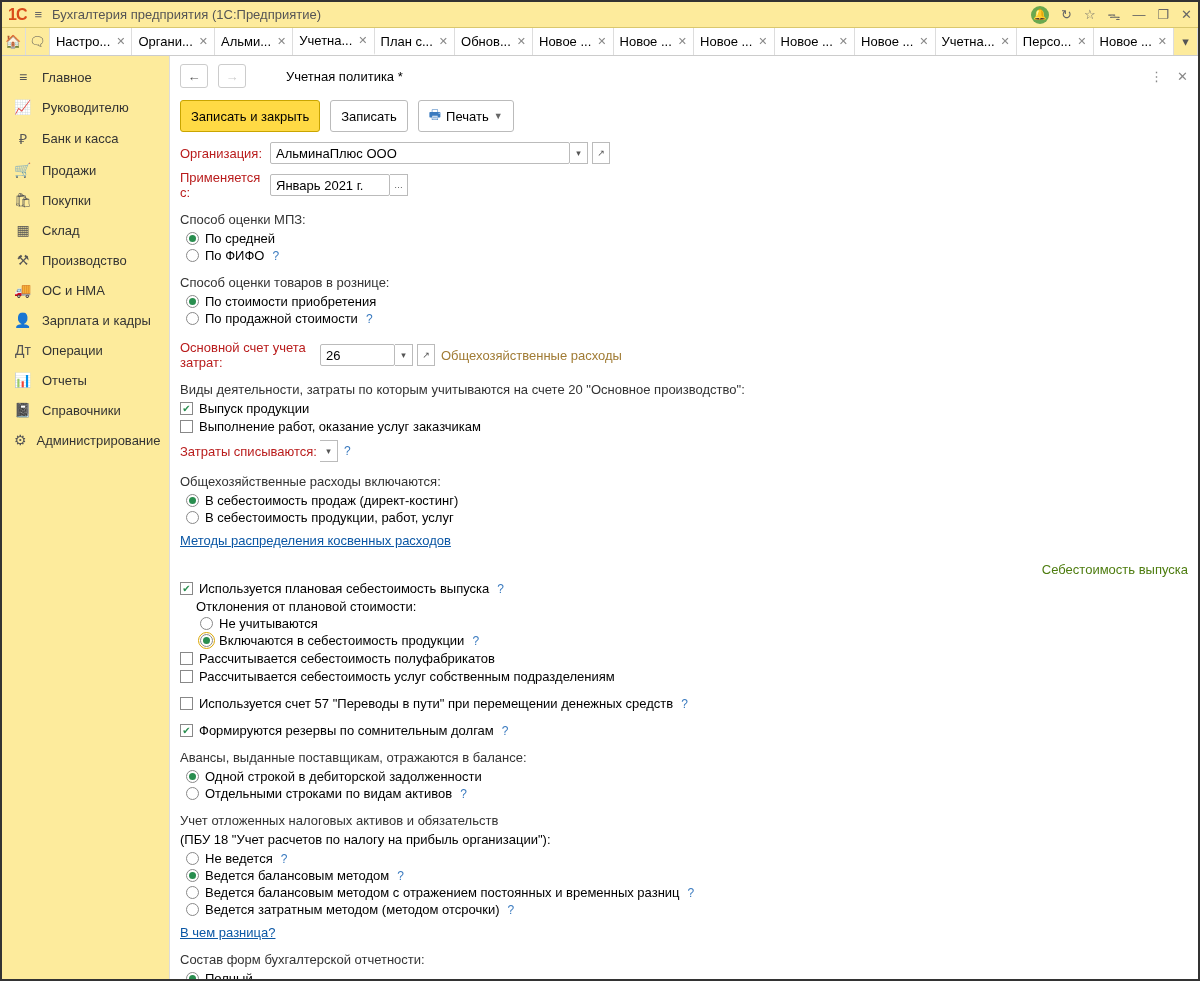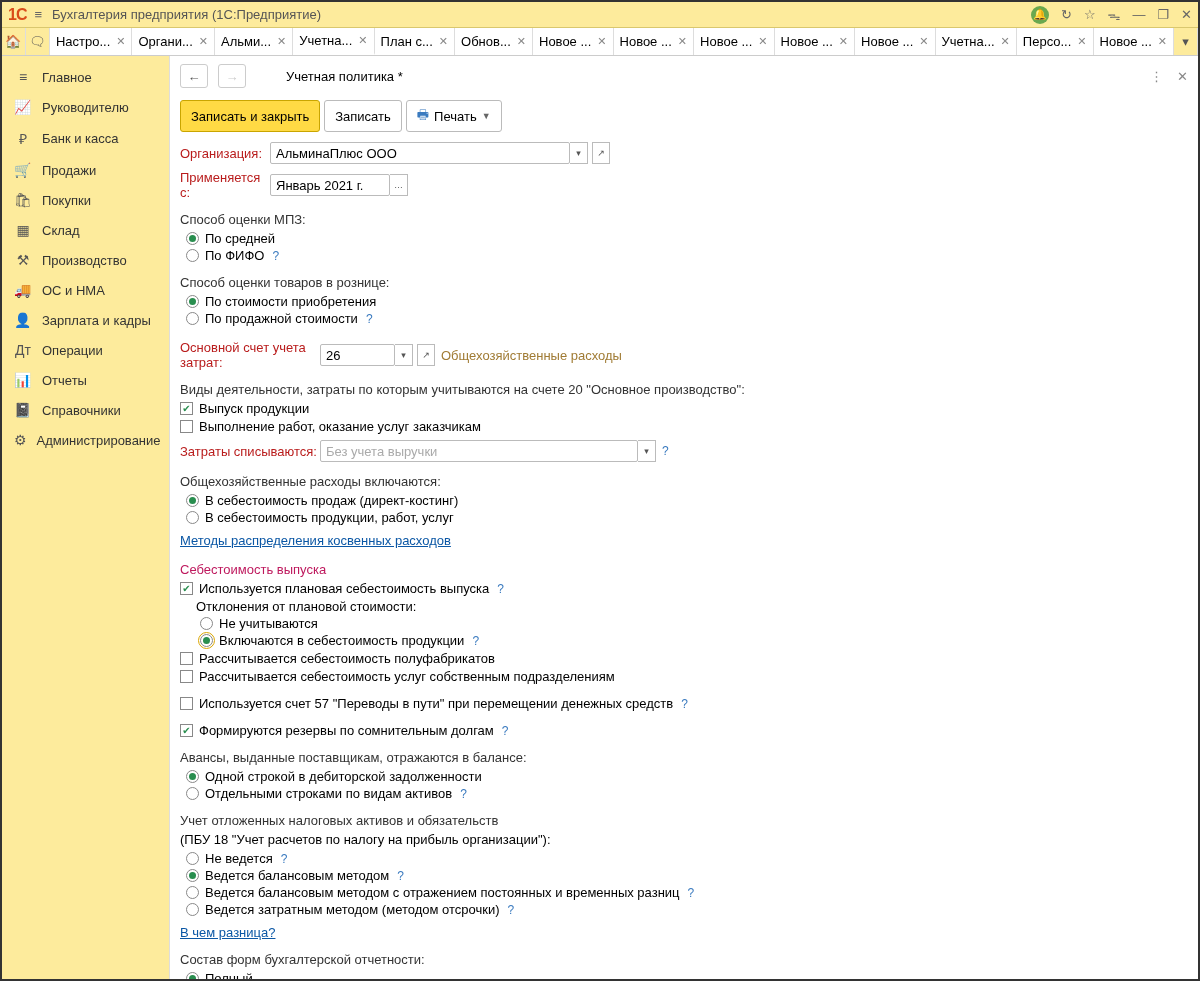--- a/index.html
+++ b/index.html
@@ -19,21 +19,21 @@
 .main { display: flex; height: calc(981px - 26px - 28px - 4px); }
 .sidebar { width: 168px; background: #fdeb9c; border-right: 1px solid #ddd; padding: 6px 0; }
 .sidebar .sb-item { display: flex; align-items: center; padding: 7px 12px; gap: 10px; cursor: pointer; color: #333; }
 .sidebar .sb-ico { width: 18px; text-align: center; color: #555; font-size: 14px; }
 .content { flex: 1; display: flex; flex-direction: column; background: #fff; position: relative; }
 .content-header { height: 40px; display: flex; align-items: center; padding: 0 10px; gap: 10px; }
 .nav-btn { width: 28px; height: 24px; border: 1px solid #ccc; border-radius: 3px; background: #fff; cursor: pointer; color: #555; display: inline-flex; align-items: center; justify-content: center; }
 .nav-btn.disabled { color: #ccc; }
 .page-title { font-size: 13px; font-weight: normal; margin-left: 30px; }
 .content-header .hdr-ctrl { margin-left: auto; display: flex; gap: 14px; color: #888; }
-.toolbar { padding: 4px 10px 10px; display: flex; gap: 4px; }
+.toolbar { padding: 4px 10px 10px; display: flex; gap: 10px; }
 .btn { border: 1px solid #bbb; border-radius: 3px; background: #fff; padding: 4px 10px; cursor: pointer; display: inline-flex; align-items: center; gap: 5px; font-size: 13px; }
 .btn.primary { background: #ffda44; border-color: #c9a500; }
 .btn .prn-ico { color: #3a7abf; }
 .btn .chev { font-size: 9px; color: #666; }
 .form-body { padding: 0 10px 20px; overflow-y: auto; flex: 1; }
 .row { display: flex; align-items: center; margin-bottom: 6px; }
 .row .lbl { width: 90px; color: #b91c1c; }
 .row .lbl.w3 { width: 140px; }
 .inp { border: 1px solid #bbb; border-radius: 2px; height: 22px; padding: 0 5px; background: #fff; }
 .inp.sm { width: 300px; }
@@ -45,21 +45,21 @@
 .radio-line { display: flex; align-items: center; gap: 6px; margin: 2px 0 2px 6px; }
 .radio { width: 13px; height: 13px; border: 1px solid #888; border-radius: 50%; display: inline-flex; align-items: center; justify-content: center; background: #fff; }
 .radio.checked::after { content: ""; width: 7px; height: 7px; background: #298e4f; border-radius: 50%; }
 .radio.hl { outline: 1px solid #d9a500; outline-offset: 1px; }
 .check-line { display: flex; align-items: center; gap: 6px; margin: 3px 0; }
 .chk { width: 13px; height: 13px; border: 1px solid #888; background: #fff; display: inline-flex; align-items: center; justify-content: center; font-size: 10px; color: #298e4f; }
 .chk.checked::after { content: "✔"; }
 .help { color: #3a7abf; cursor: pointer; margin-left: 2px; font-size: 12px; }
 .link { color: #0b57a5; text-decoration: underline; cursor: pointer; }
 .disabled-text { color: #aaa; }
-.green-title { color: #be185d; margin: 14px 0 4px; }
+.green-title { color: #4d7c0f; margin: 14px 0 4px; text-align: right; }
 .field-desc { color: #a07b34; margin-left: 6px; }
 .subrow { margin: 2px 0 2px 16px; }
 </style>
 </head>
 <body>
 
 <div class="titlebar">
   <span class="logo">1С</span>
   <span class="hamburger">≡</span>
   <span class="title">Бухгалтерия предприятия  (1С:Предприятие)</span>
@@ -267,21 +267,20 @@
           <span class="chk checked"></span>
           <span>Выпуск продукции</span>
         </div>
       <div class="check-line">
           <span class="chk"></span>
           <span>Выполнение работ, оказание услуг заказчикам</span>
         </div>
 
       <div class="row" style="margin-top:6px">
         <span class="lbl w3 disabled-text">Затраты списываются:</span>
-        <input class="inp sel disabled-text" disabled="" value="Без учета выручки" style="">
         <button class="side-btn">▾</button>
         <span class="help" style="margin-left:6px">?</span>
       </div>
 
       <div class="sect-label">Общехозяйственные расходы включаются:</div>
       <div class="radio-line">
           <span class="radio checked"></span>
           <span>В себестоимость продаж (директ-костинг)</span>
         </div>
       <div class="radio-line">

